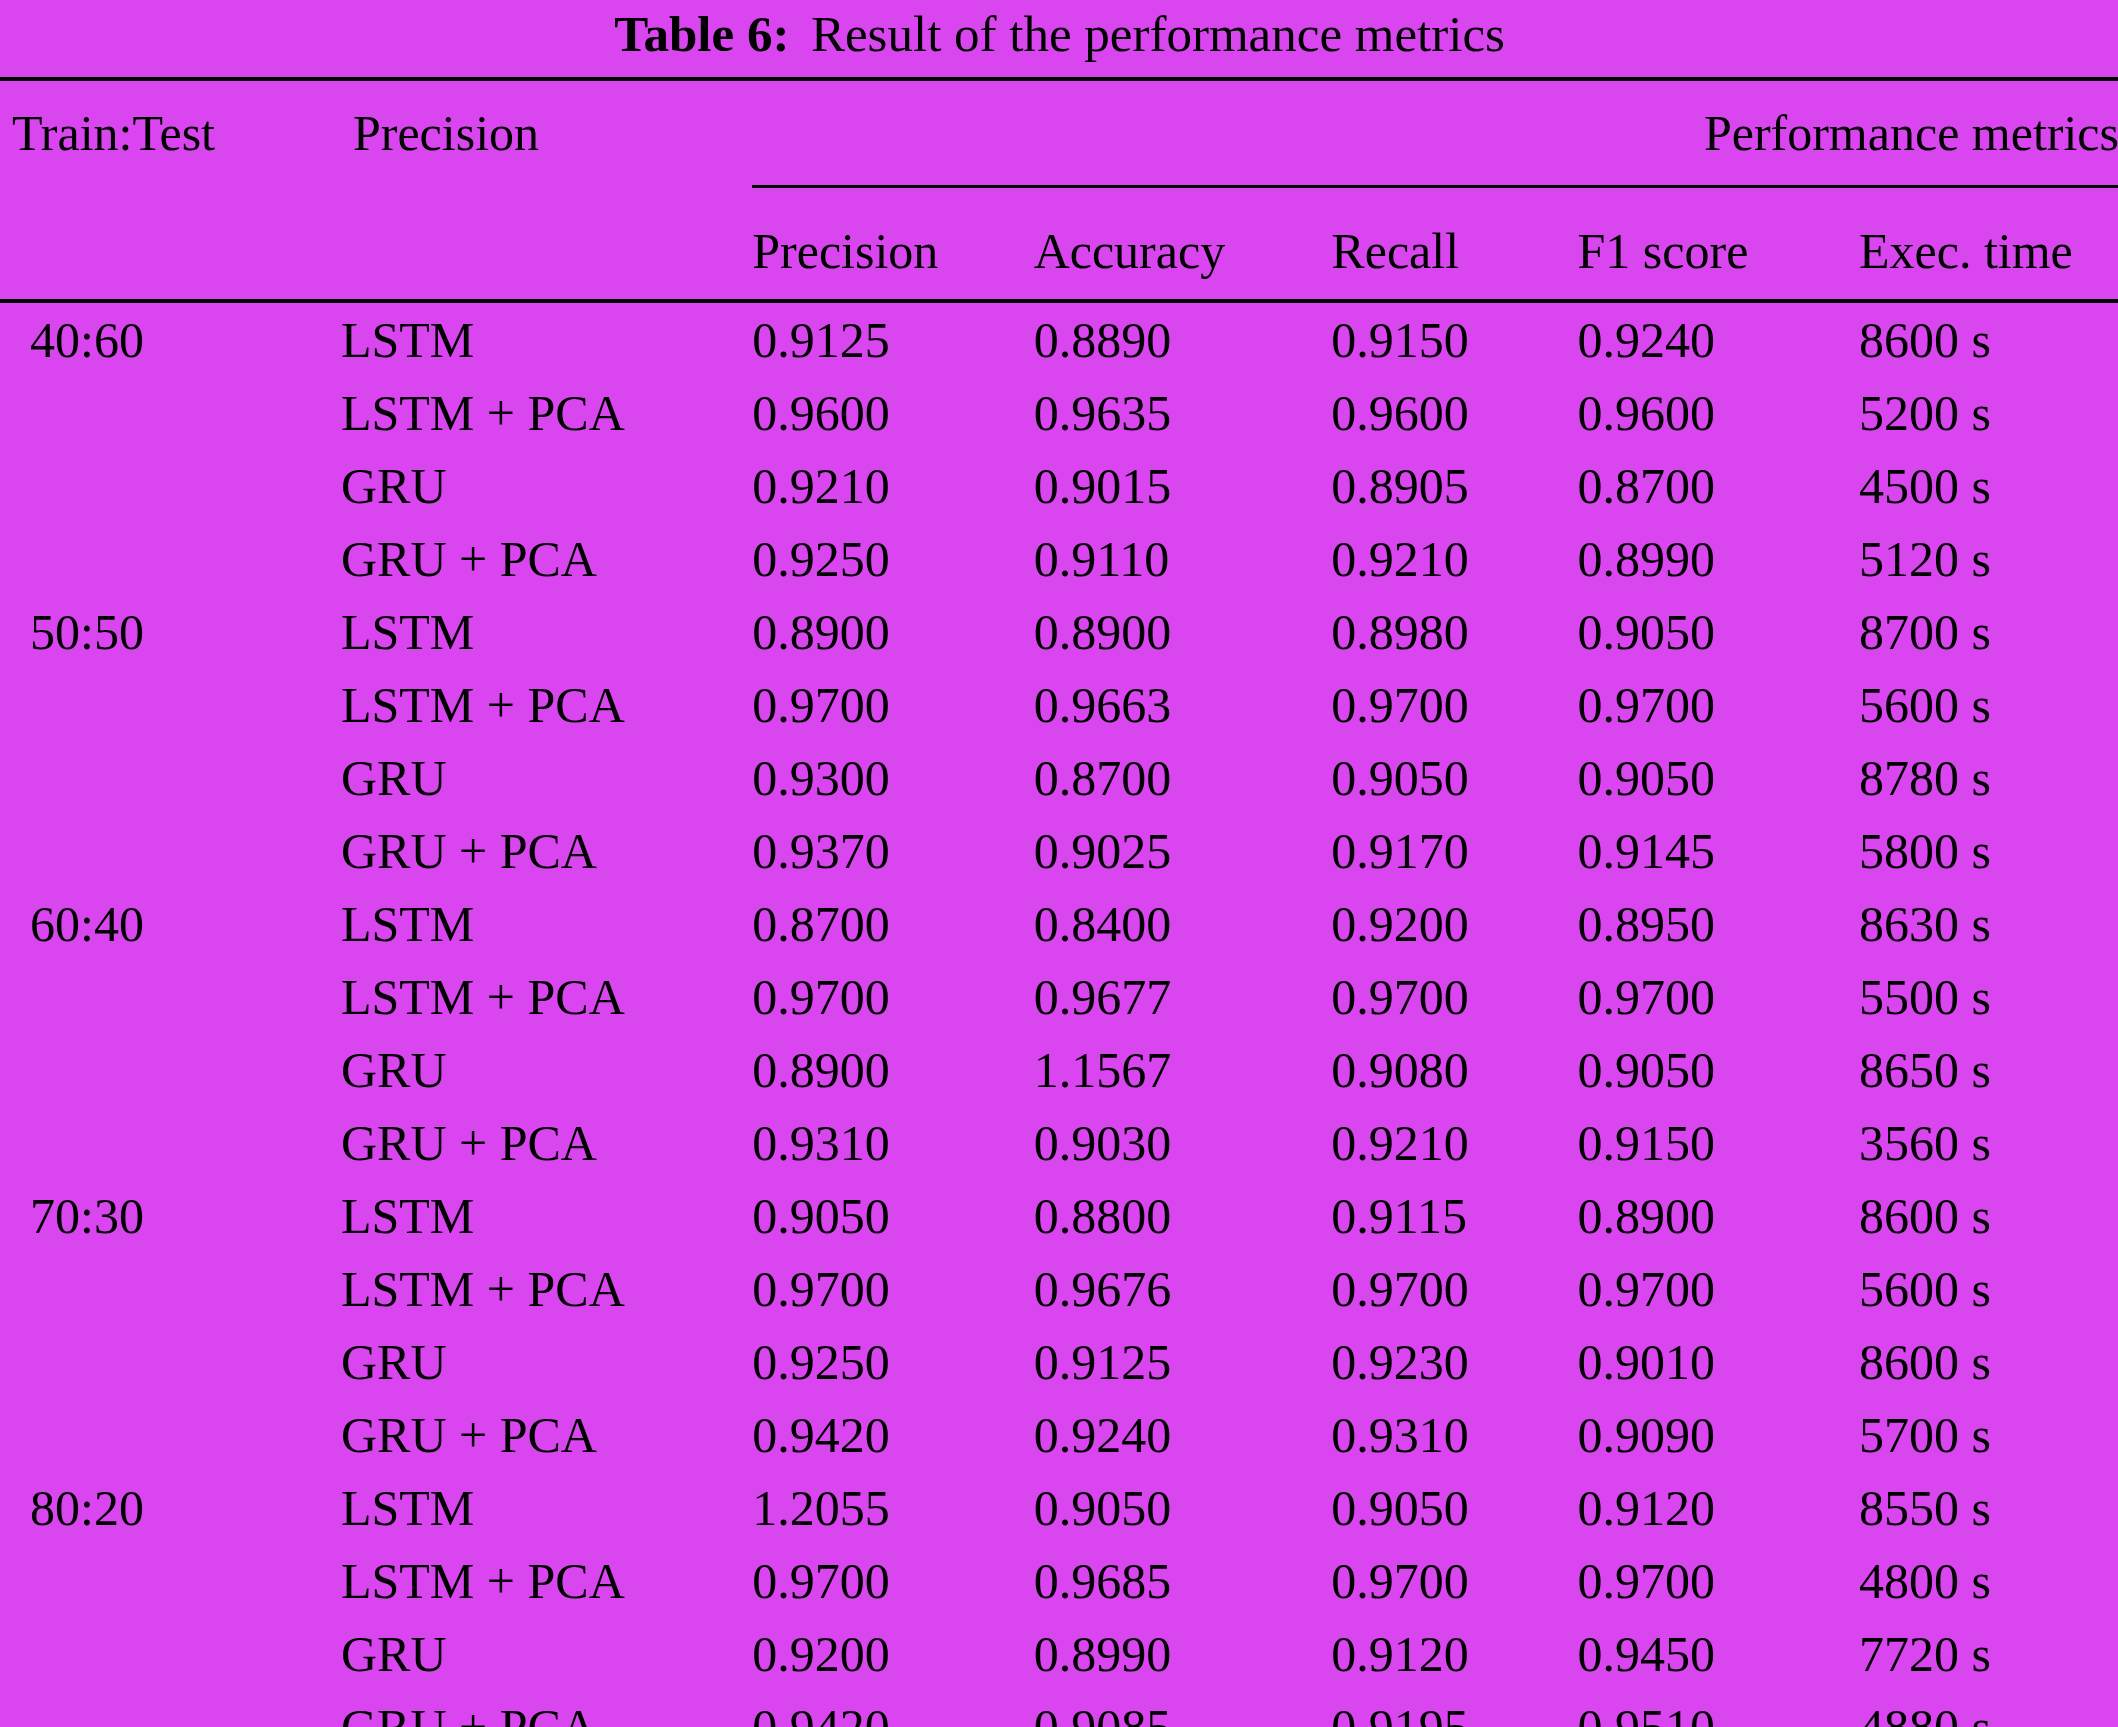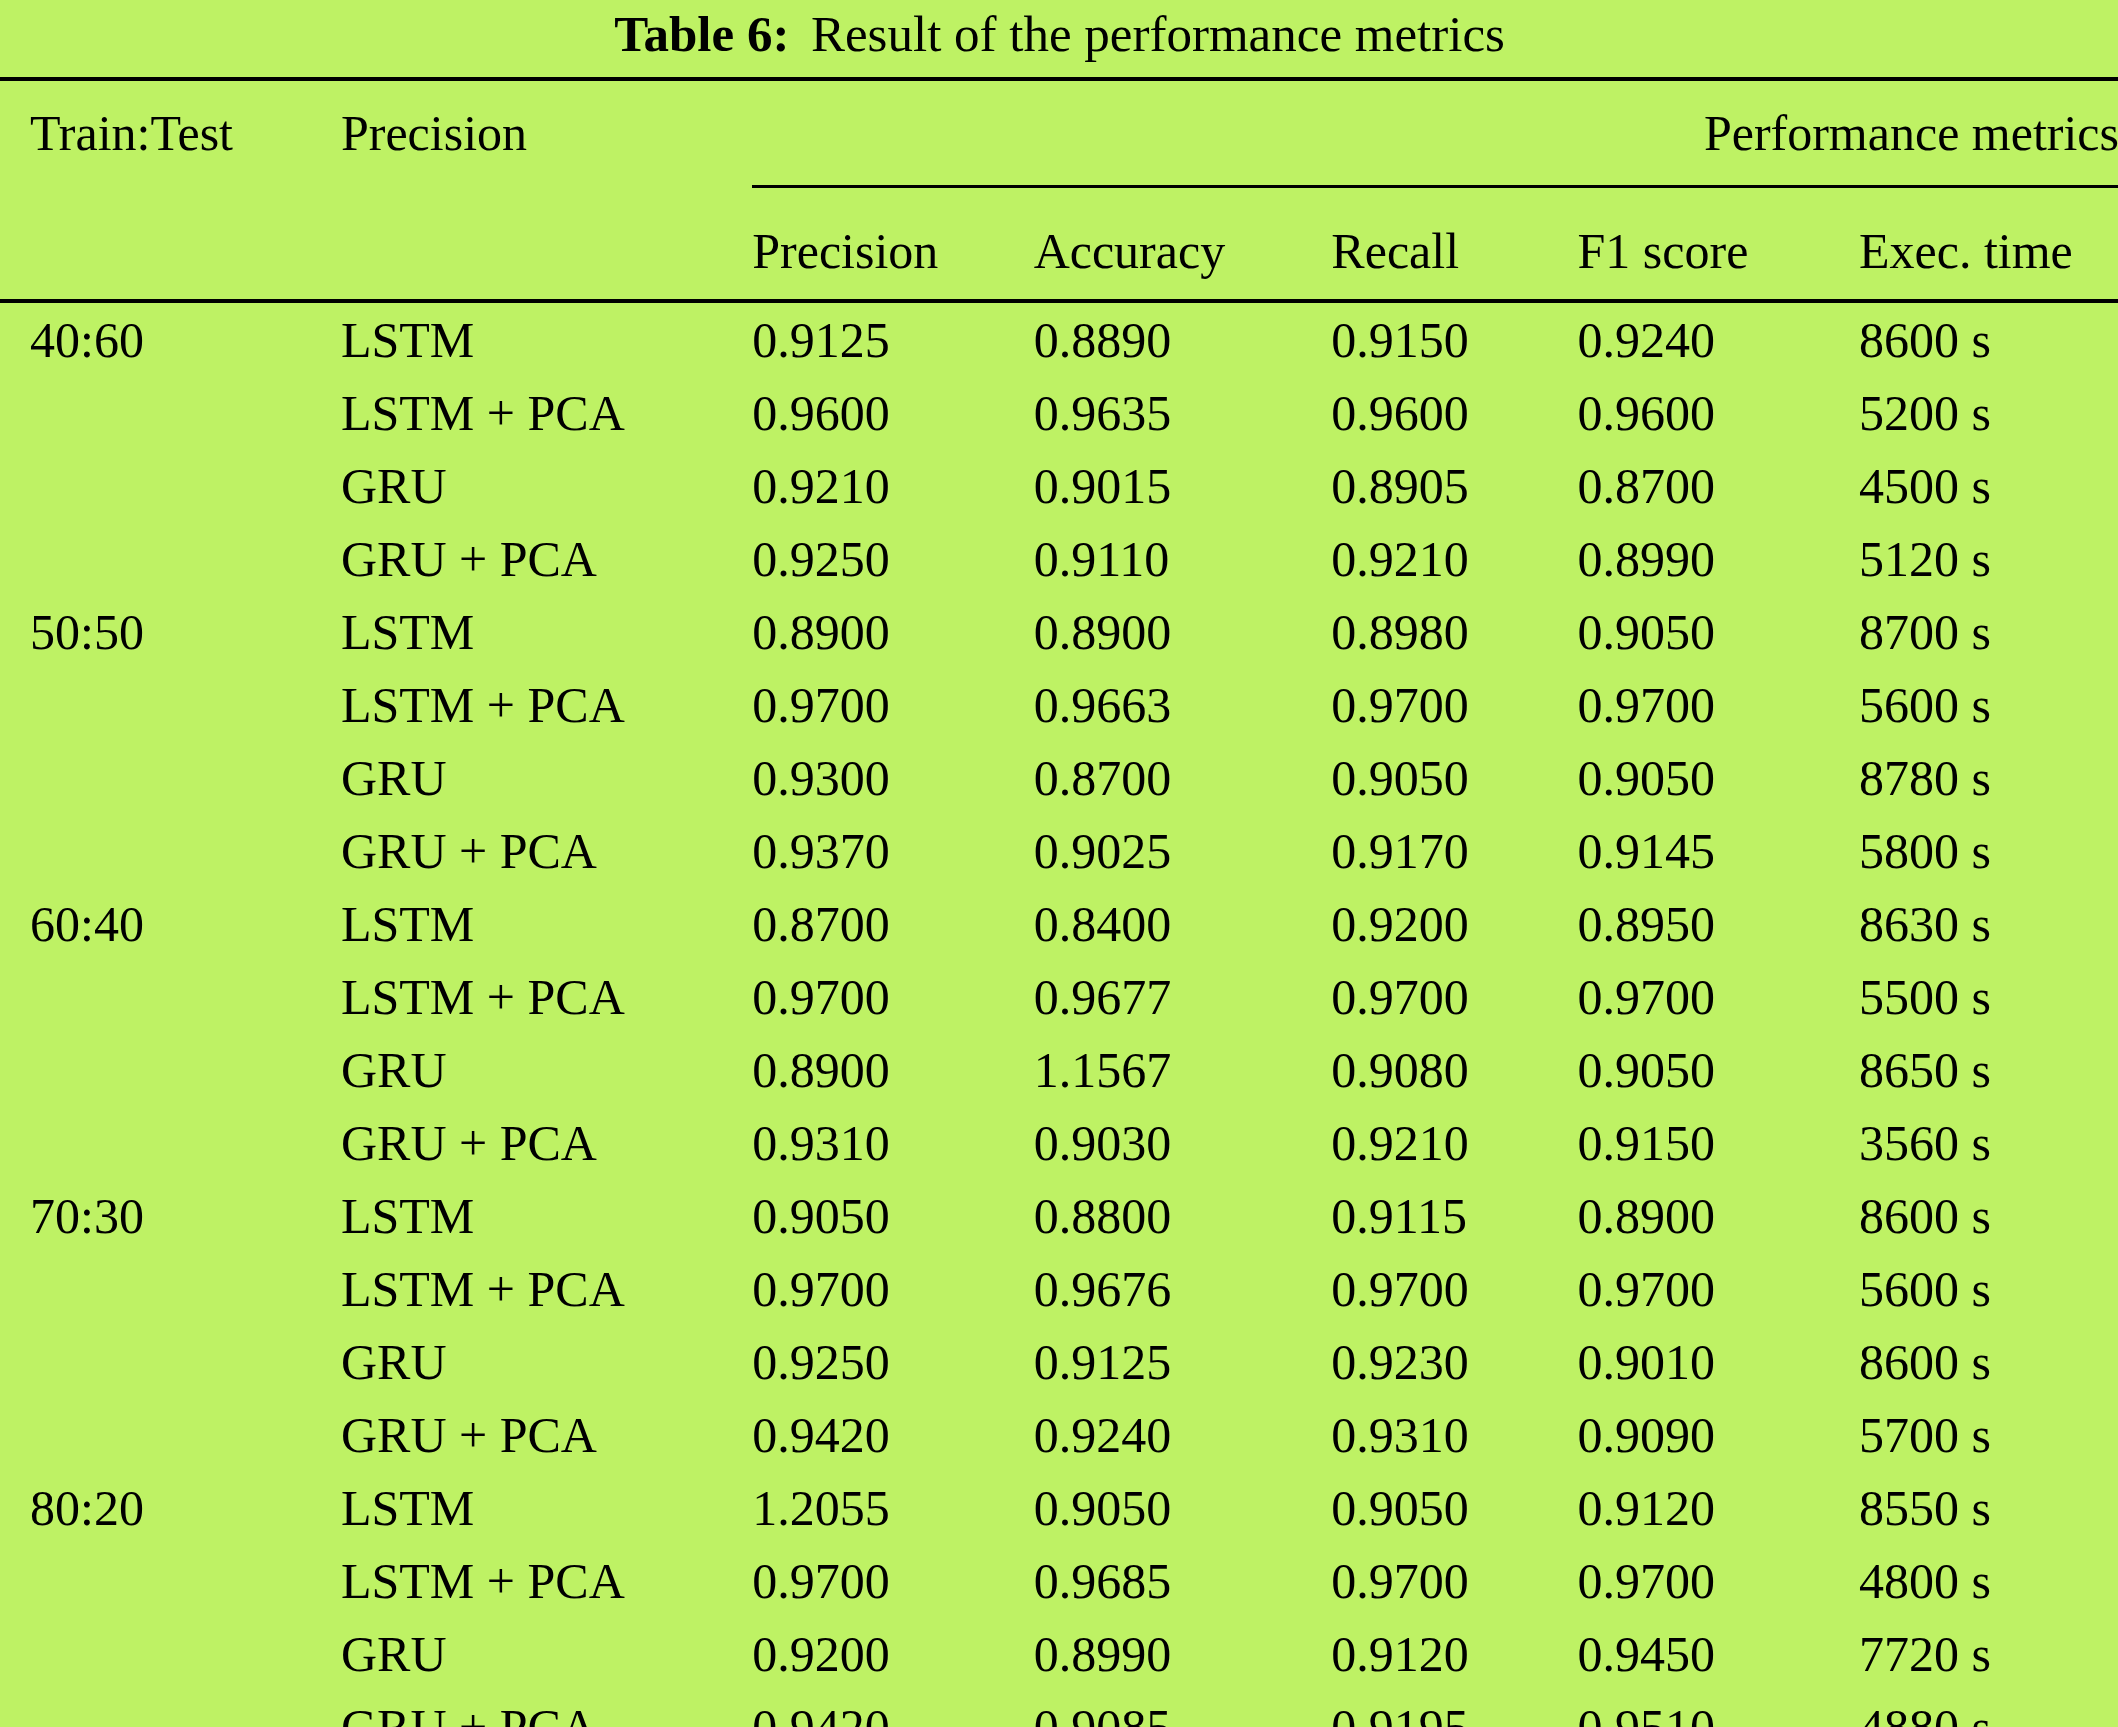--- a/index.html
+++ b/index.html
@@ -1,19 +1,19 @@
 <!DOCTYPE html>
 <html style="font-size:8.7px"><head>
 <meta charset="utf-8">
 <style>
   html,body{margin:0;padding:0;background:#ffffff;}
   .page{
     width:2119px;
     height:1727px;
-    background:#bef264;
+    background:#d946ef;
     color:#000000;
     font-family:"Liberation Serif","DejaVu Serif",serif;
     box-sizing:border-box;
     overflow:hidden;
   }
   .title{
     text-align:center;
     font-size:51px;
     height:77px;
     box-sizing:border-box;
@@ -25,21 +25,21 @@
   table.metrics-table{
     width:100%;
     table-layout:fixed;
     border-collapse:collapse;
     border-top:4.9px solid #000;
     border-bottom:5.4px solid #000;
     font-size:50px;
   }
   thead{border-bottom:4.9px solid #000;}
   th{font-weight:normal;text-align:left;padding:0;}
-  tr.h1 th{vertical-align:top;height:81px;padding-top:23px;}
+  tr.h1 th{vertical-align:top;height:81px;padding-top:23px;padding-left:12px;}
   th.group{
     text-align:right;
     border-bottom:3.8px solid #000;
   }
   tr.h2 th{vertical-align:bottom;height:92px;padding-bottom:19px;}
   td{
     height:73px;
     vertical-align:middle;
     padding:0;
     white-space:nowrap;

